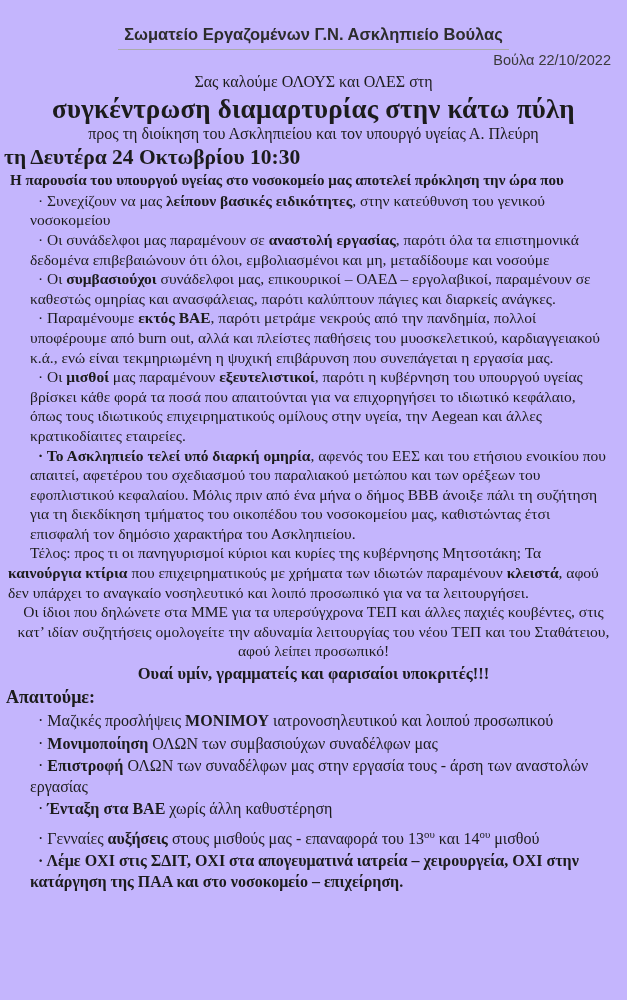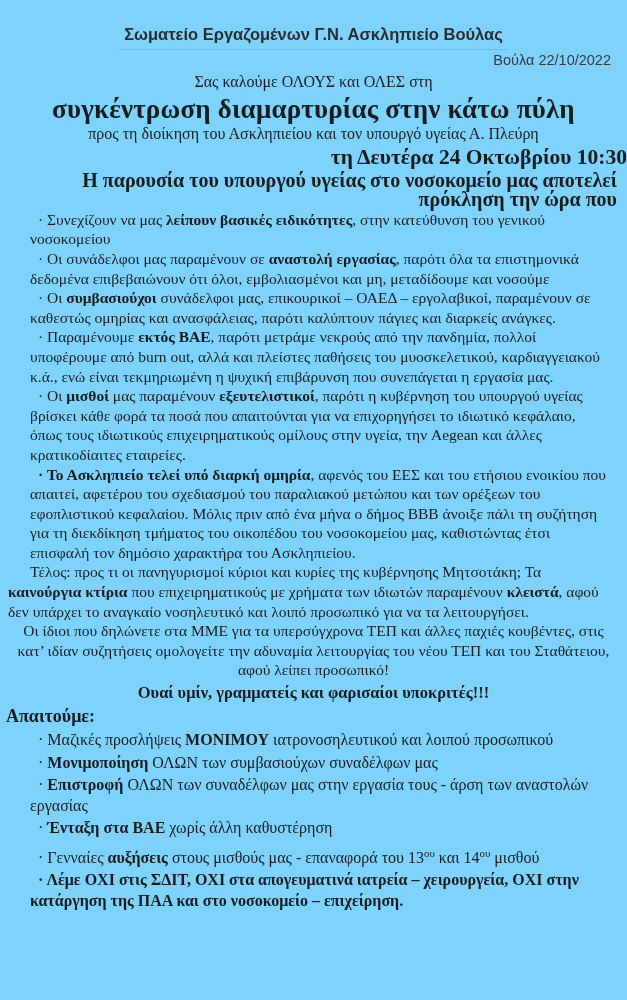--- a/index.html
+++ b/index.html
@@ -2,21 +2,21 @@
 <html lang="el"><head>
 <meta charset="utf-8">
 <style>
   html, body { margin: 0; padding: 0; background: #ffffff; }
   .page {
     position: relative;
     width: 627px;
     height: 1000px;
     overflow: hidden;
     box-sizing: border-box;
-    background: #7dd3fc;
+    background: #c4b5fd;
     color: #1c1c1c;
     font-family: "Liberation Serif", "DejaVu Serif", serif;
     font-size: 15.5px;
     line-height: 19.6px;
     padding: 25px 0 0 0;
   }
   .org-title-wrap { text-align: center; margin: 0 0 1px 0; }
   .org-title {
     display: inline-block;
     font-family: "Liberation Sans", "DejaVu Sans", sans-serif;
@@ -38,30 +38,30 @@
   .main-title {
     text-align: center;
     font-weight: 700;
     font-size: 27px;
     line-height: 30px;
     margin: 2px 0 1px 0;
     letter-spacing: 0.2px;
   }
   .subtitle { text-align: center; font-size: 16px; line-height: 18px; margin: 0; }
   .when {
-    text-align: right;
+    text-align: left;
     font-weight: 700;
     font-size: 21.5px;
     line-height: 24px;
     margin: 2px 0 2px 4px;
   }
   .intro {
-    text-align: right;
+    text-align: left;
     font-weight: 700;
-    font-size: 20px;
+    font-size: 15px;
     line-height: 19px;
     margin: 1px 10px 1px 10px;
   }
   .issue {
     margin: 0 16px 0 30px;
     text-indent: 8px;
   }
   .closing-indent {
     margin: 0 14px 0 8px;
     text-indent: 22px;

